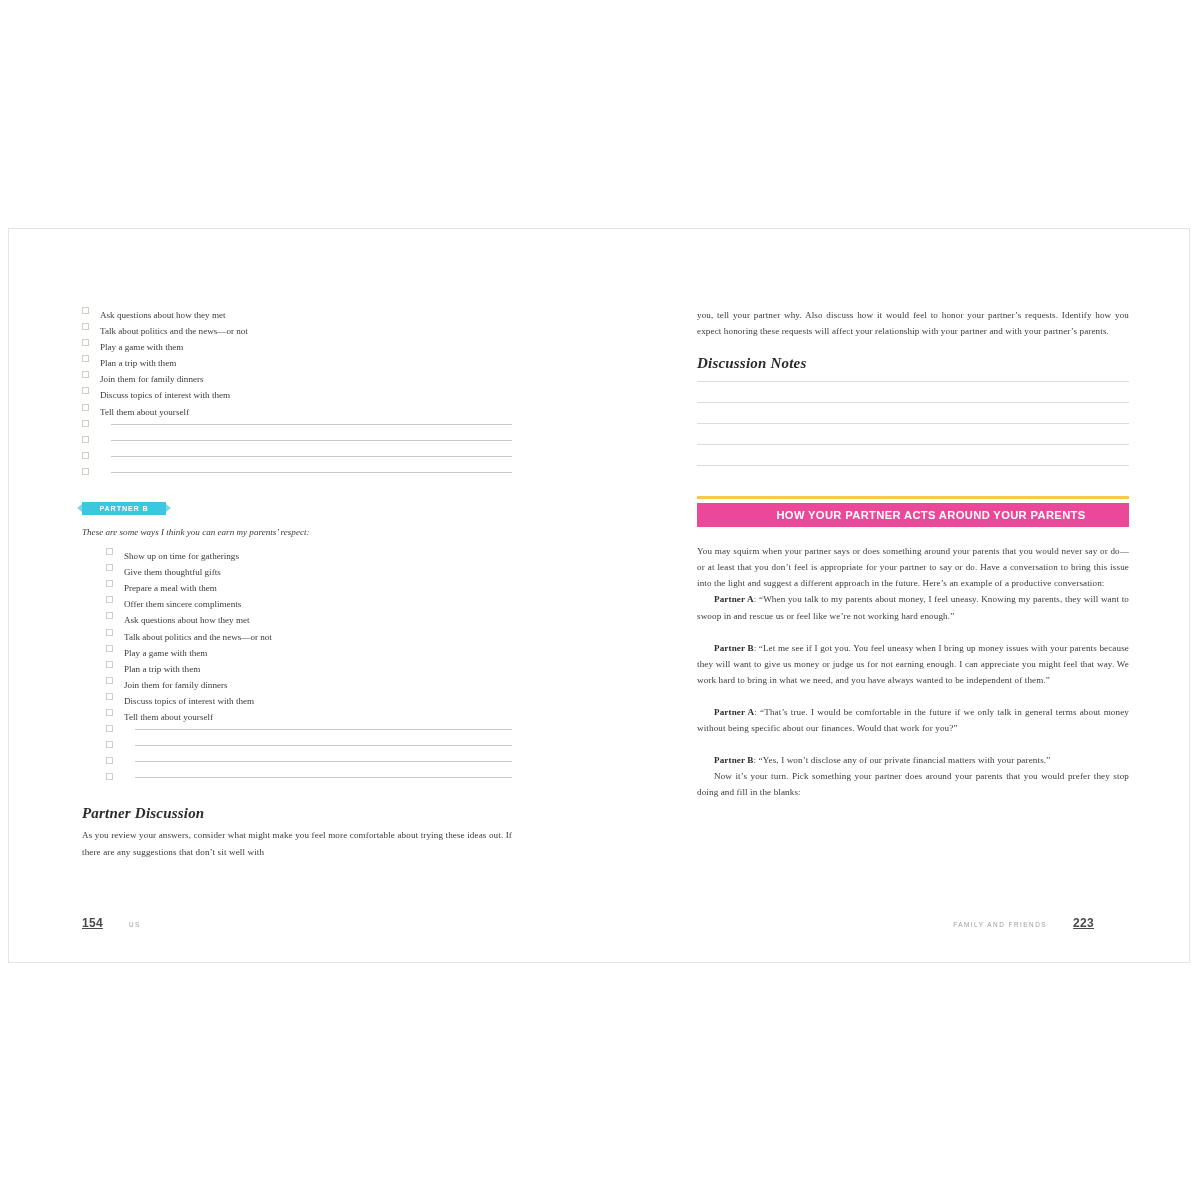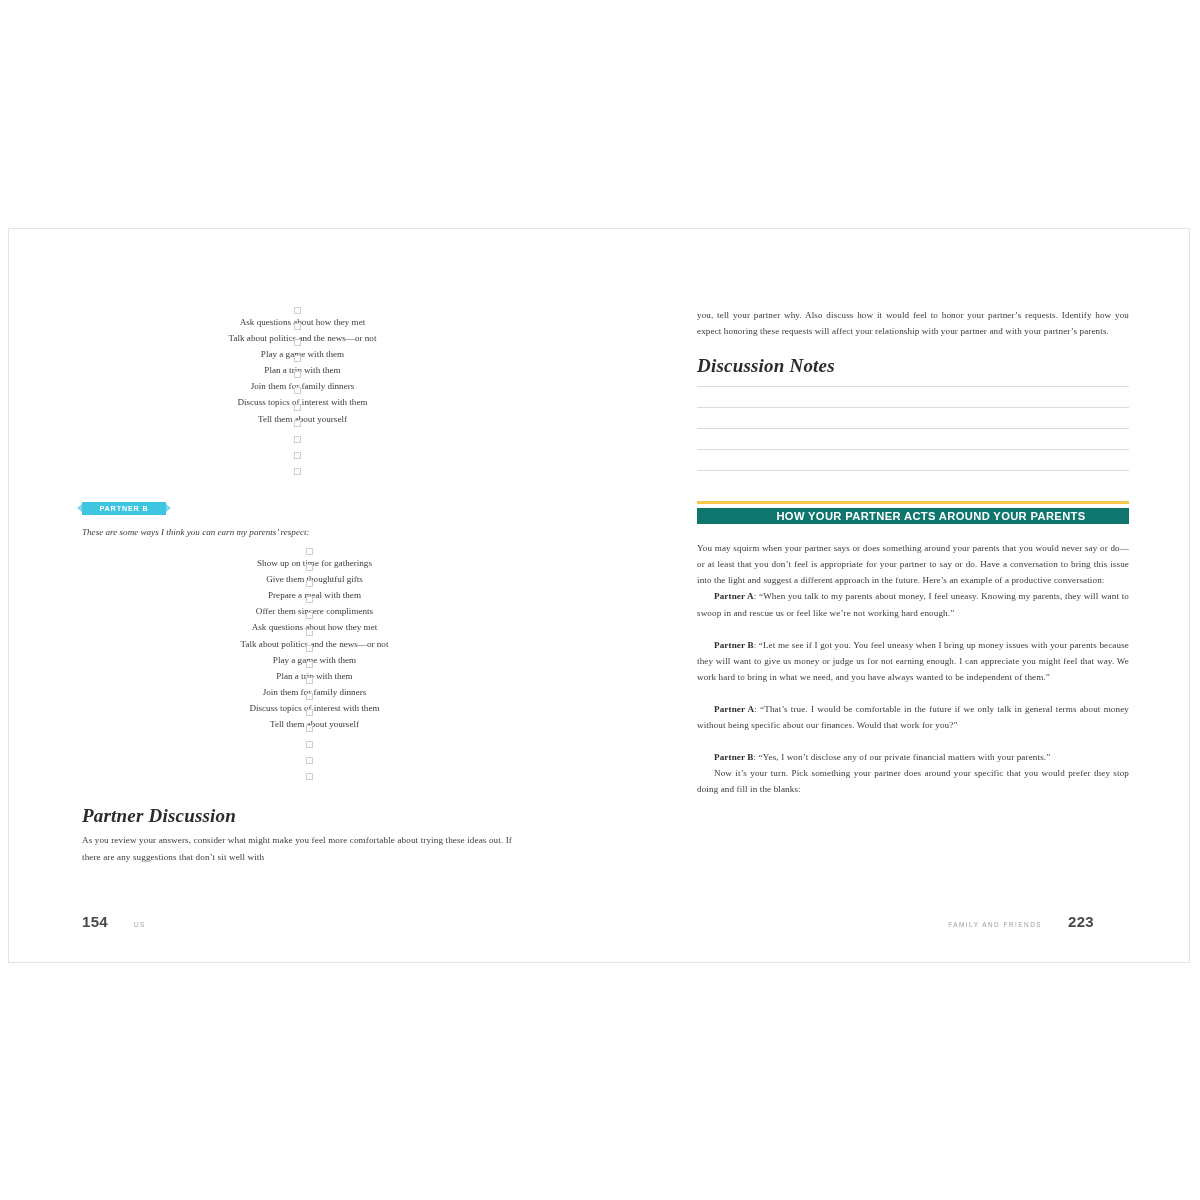--- a/index.html
+++ b/index.html
@@ -69,23 +69,21 @@
   }
 
   
   .checklist {
     list-style: none;
     margin: 0;
     padding: 0;
   }
   .check-row {
     display: flex;
-    align-items: center;
     height: 16.1px;
-    flex-direction: column;
   }
   .check-row .box {
     width: 7px;
     height: 7px;
     border: 1px solid #cfcfc2;
     box-sizing: border-box;
     flex: 0 0 auto;
     background: #fff;
     border-radius: 0.5px;
   }
@@ -142,21 +140,21 @@
     border-top: 4.5px solid transparent;
     border-bottom: 4.5px solid transparent;
   }
   .badge::before { left: -5px;  border-right: 5px solid #7cd8ea; }
   .badge::after  { right: -5px; border-left: 5px solid #7cd8ea; }
 
   
   .sub-head {
     font-family: "Liberation Serif", serif;
     font-style: italic;
-    font-size: 19px;
+    font-size: 15px;
     color: #2b2b2b;
     margin: 0 0 5px 0;
     letter-spacing: 0.2px;
   }
 
   
   .notes-lines { margin-top: 9px; }
   .notes-lines .nline {
     height: 1px;
     background: #dcdcdc;
@@ -168,22 +166,22 @@
     margin-top: 30px;
     margin-bottom: 16px;
   }
   .banner-rule {
     height: 3px;
     background: #f6c84c;
     width: 100%;
     margin-bottom: 4px;
   }
   .banner {
-    background: #0f766e;
-    height: 16px;
+    background: #ec4899;
+    height: 24px;
     display: flex;
     align-items: center;
     justify-content: center;
     padding-left: 36px;
   }
   .banner .banner-text {
     font-family: "Liberation Sans", sans-serif;
     font-weight: bold;
     font-size: 11.2px;
     letter-spacing: 0.35px;
@@ -194,24 +192,25 @@
   .footer {
     position: absolute;
     bottom: 32px;
     display: flex;
     align-items: baseline;
     font-family: "Liberation Sans", sans-serif;
   }
   .footer-left  { left: 73px; }
   .footer-right { right: 97px; }
   .folio {
-    font-size: 15px;
+    font-size: 12px;
     font-weight: bold;
     color: #4a4a4a;
     letter-spacing: 0.3px;
+    text-decoration: underline;
   }
   .running-head {
     font-size: 6.4px;
     letter-spacing: 1.5px;
     color: #9b9b9b;
   }
   .footer-left .running-head  { margin-left: 26px; }
   .footer-right .running-head { margin-right: 26px; }
 
   .spacer-8  { height: 8px; }
@@ -383,21 +382,21 @@
 
       <p class="para">You may squirm when your partner says or does something around your parents that you would never say or do—or at least that you don’t feel is appropriate for your partner to say or do. Have a conversation to bring this issue into the light and suggest a different approach in the future. Here’s an example of a productive conversation:</p>
 
       <div id="dialogue-block">
           <p class="para indent"><b>Partner A</b><span>: “When you talk to my parents about money, I feel uneasy. Knowing my parents, they will want to swoop in and rescue us or feel like we’re not working hard enough.”</span></p>
           <p class="para indent"><b>Partner B</b><span>: “Let me see if I got you. You feel uneasy when I bring up money issues with your parents because they will want to give us money or judge us for not earning enough. I can appreciate you might feel that way. We work hard to bring in what we need, and you have always wanted to be independent of them.”</span></p>
           <p class="para indent"><b>Partner A</b><span>: “That’s true. I would be comfortable in the future if we only talk in general terms about money without being specific about our finances. Would that work for you?”</span></p>
           <p class="para indent"><b>Partner B</b><span>: “Yes, I won’t disclose any of our private financial matters with your parents.”</span></p>
         </div>
 
-      <p class="para indent">Now it’s your turn. Pick something your partner does around your specific that you would prefer they stop doing and fill in the blanks:</p>
+      <p class="para indent">Now it’s your turn. Pick something your partner does around your parents that you would prefer they stop doing and fill in the blanks:</p>
 
     </div>
 
     <div class="footer footer-right">
       <span class="running-head">FAMILY AND FRIENDS</span>
       <span class="folio">223</span>
     </div>
   </div>
 
 </div>

